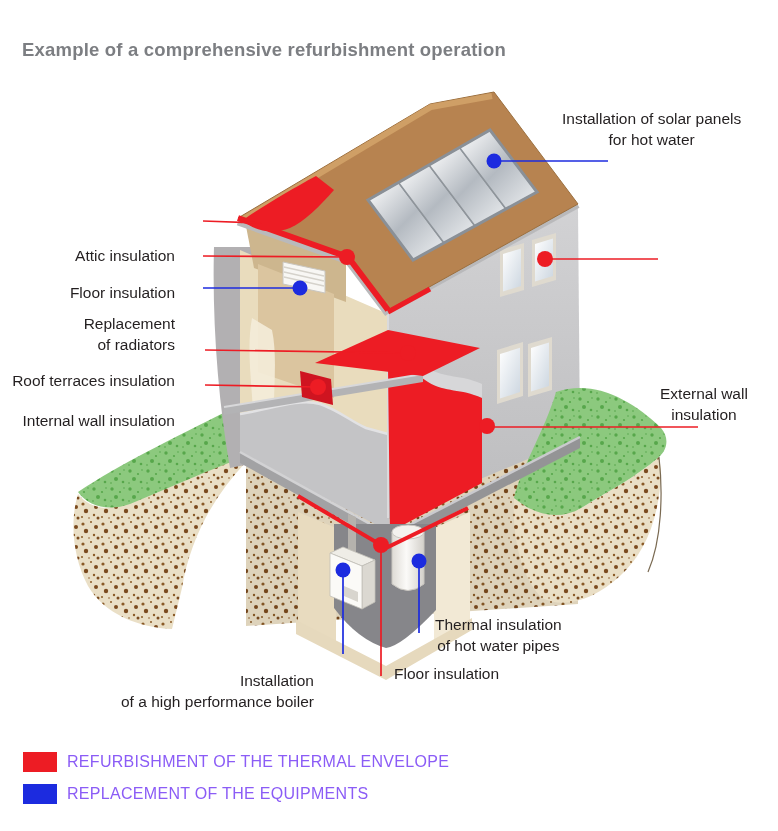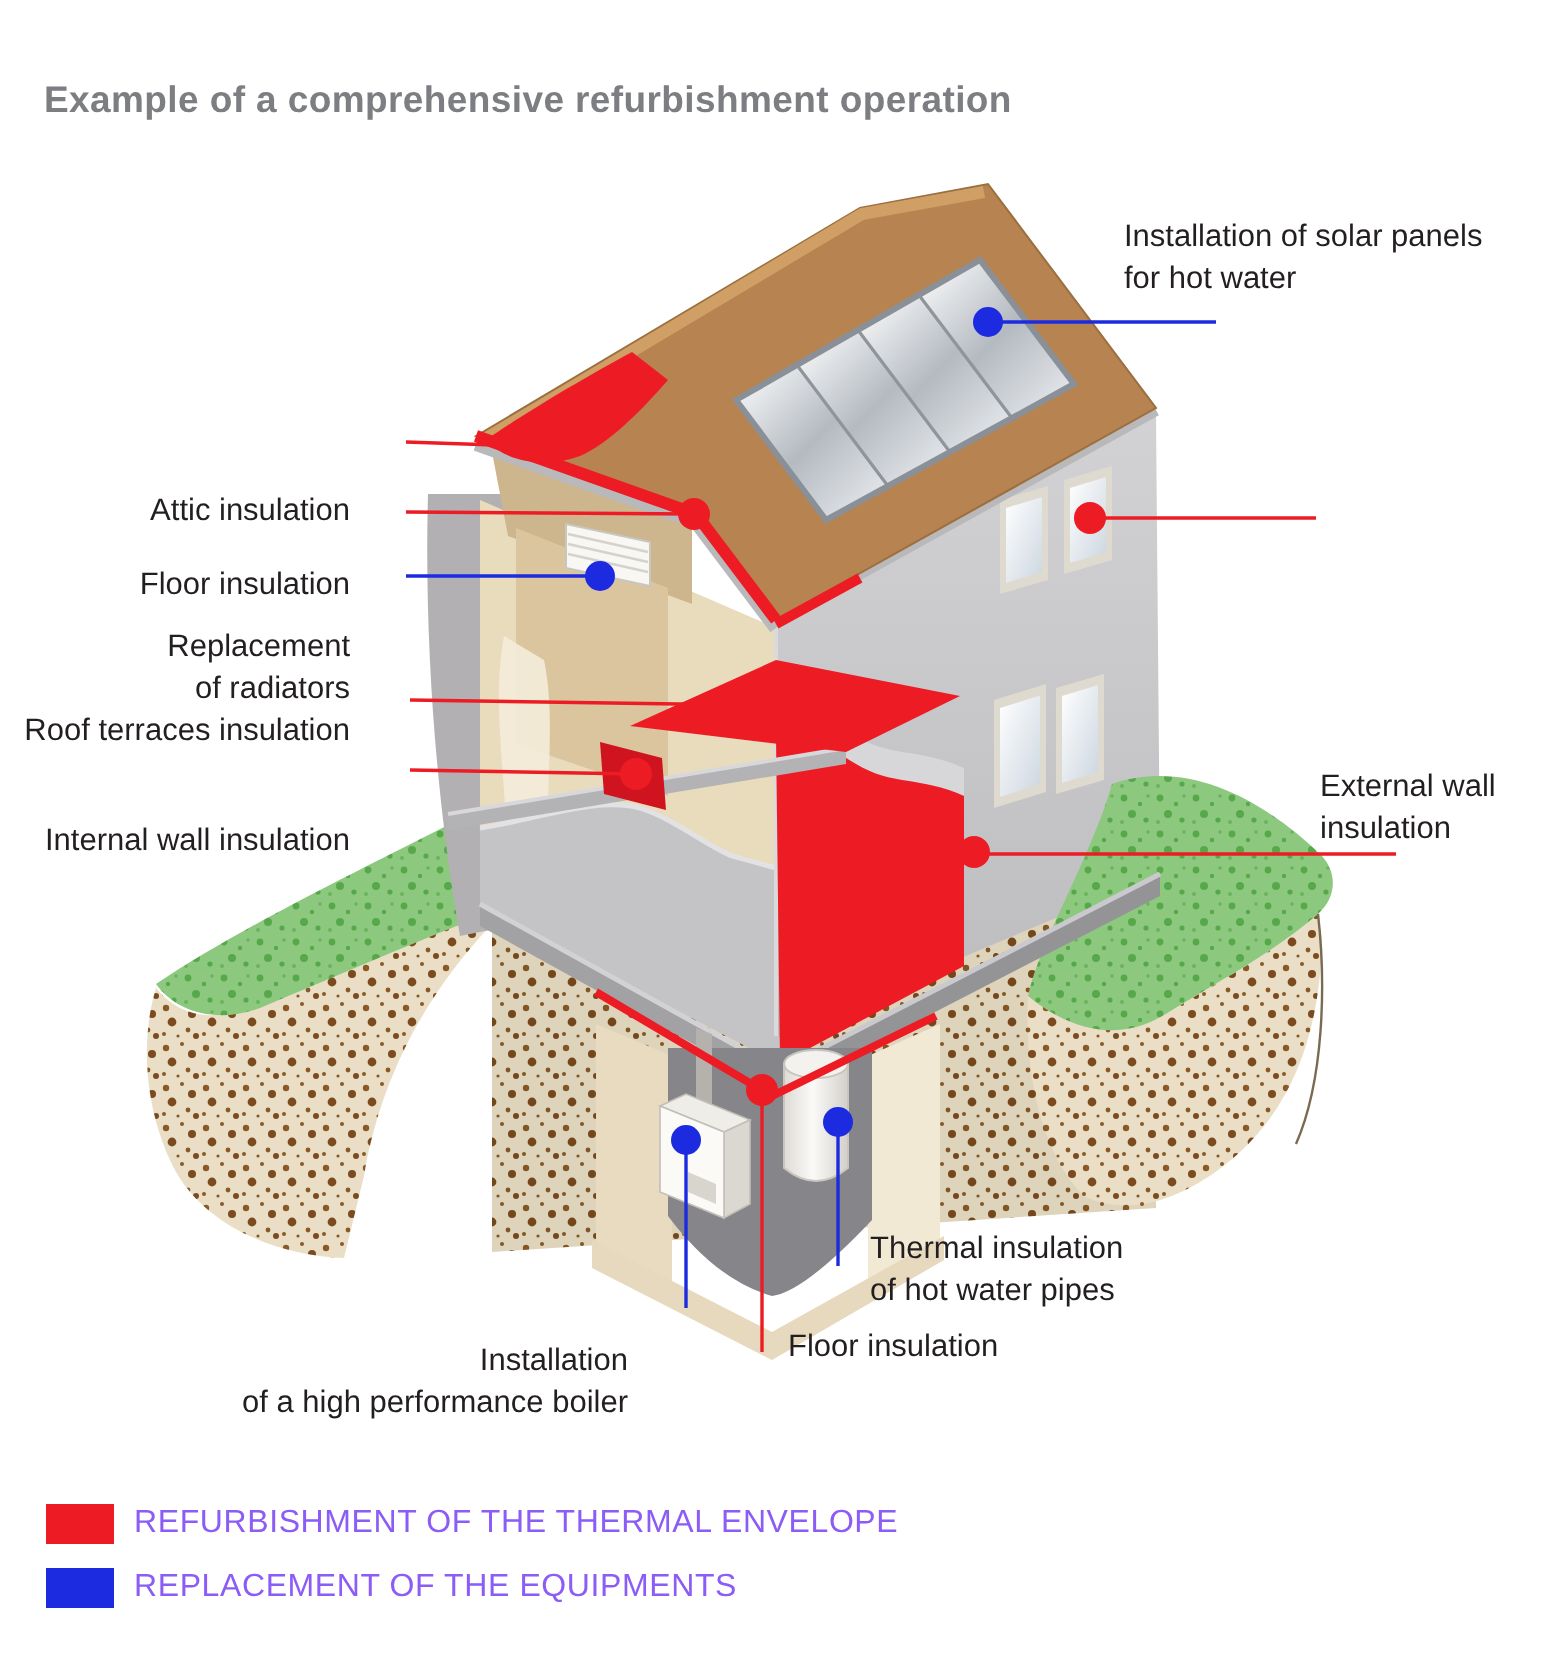--- a/index.html
+++ b/index.html
@@ -1,21 +1,21 @@
 <!DOCTYPE html>
 <html><head>
 <meta charset="utf-8">
 <style>
   html,body{margin:0;padding:0;background:#ffffff;}
   .stage{position:relative;width:760px;height:831px;overflow:hidden;background:#ffffff;
          font-family:"Liberation Sans", sans-serif;}
   .stage svg{position:absolute;left:0;top:0;}
   .title{position:absolute;left:22px;top:27px;font-size:18.5px;font-weight:bold;
          color:#7c7e82;letter-spacing:.2px;white-space:nowrap;}
-  .lbl{position:absolute;font-size:15.5px;line-height:21px;color:#231f20;white-space:nowrap;}
+  .lbl{position:absolute;font-size:15.5px;line-height:21px;color:#231f20;white-space:nowrap;text-align:center;}
   .lbl.right{text-align:right;margin-top:36px;}
   .lbl span{display:block;}
   .legend{position:absolute;left:23px;top:752px;width:600px;}
   .legend-row{display:flex;align-items:center;height:20px;margin-bottom:12px;}
   .swatch{width:34px;height:20px;flex:0 0 34px;margin-right:10px;}
   .swatch.red{background:#ed1c24;}
   .swatch.blue{background:#1c2bdf;}
   .legend-label{font-size:16px;color:#8b5cf6;letter-spacing:.3px;white-space:nowrap;}
 </style>
 </head>
@@ -194,21 +194,21 @@
   <div class="lbl" style="left:562px;top:108px;">
     <span>Installation of solar panels</span>
     <span>for hot water</span>
   </div>
   <div class="lbl right" style="right:585px;top:209px;">Attic insulation</div>
   <div class="lbl right" style="right:585px;top:246px;">Floor insulation</div>
   <div class="lbl right" style="right:585px;top:277px;">
     <span>Replacement</span>
     <span>of radiators</span>
   </div>
-  <div class="lbl right" style="right:585px;top:319px;text-align:center;">Roof terraces insulation</div>
+  <div class="lbl right" style="right:585px;top:334px;text-align:center;">Roof terraces insulation</div>
   <div class="lbl right" style="right:585px;top:374px;">Internal wall insulation</div>
   <div class="lbl" style="left:648px;top:383px;margin-left:12px;">
     <span>External wall</span>
     <span>insulation</span>
   </div>
   <div class="lbl right" style="right:446px;top:634px;">
     <span>Installation</span>
     <span>of a high performance boiler</span>
   </div>
   <div class="lbl" style="left:435px;top:614px;">

